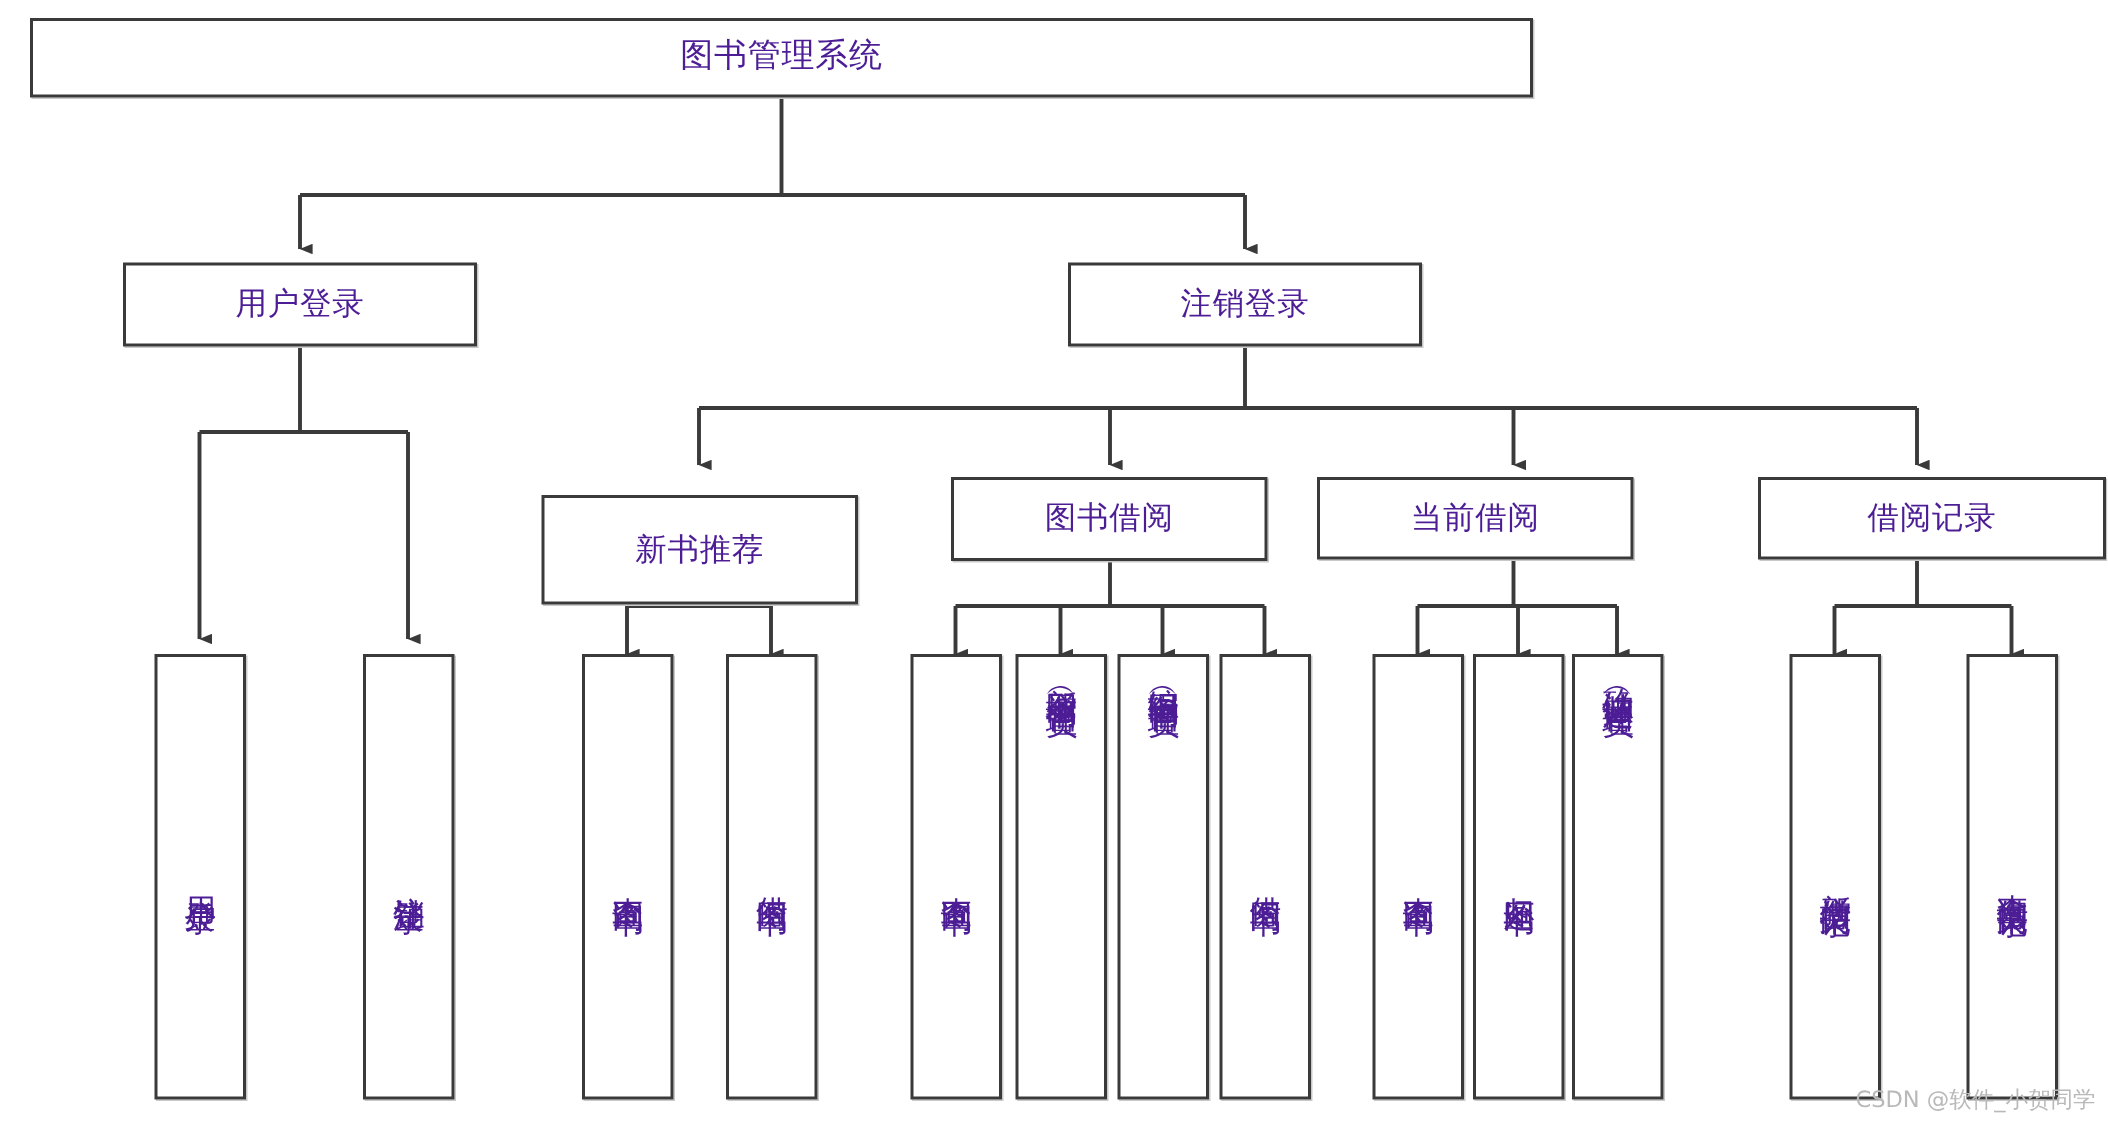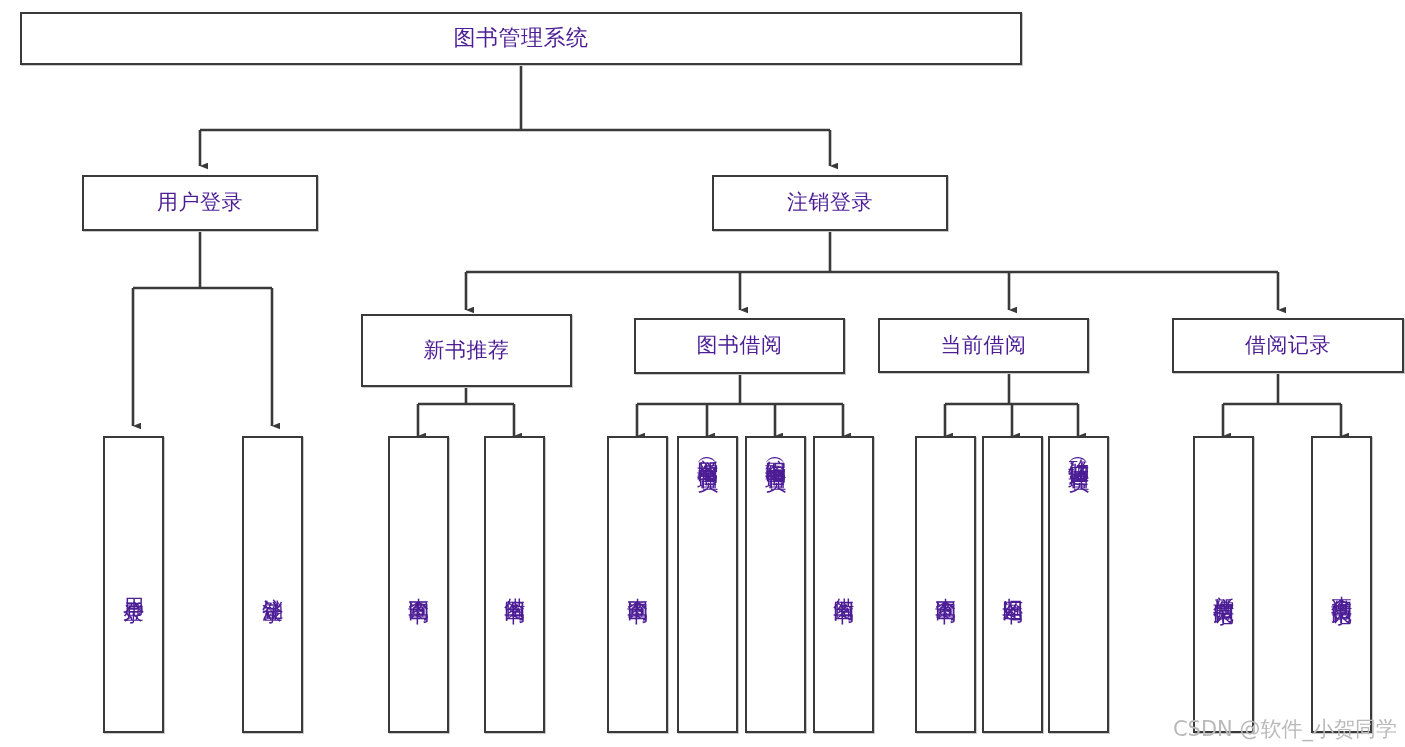--- a/index.html
+++ b/index.html
@@ -64,21 +64,21 @@
     margin: 0 auto;
   }
   .node-v.center-text {
     align-items: center;
     padding-top: 0;
   }
   .watermark {
     position: absolute;
     right: 8px;
     bottom: 4px;
-    font-size: 21px;
+    font-size: 15px;
     color: #b9b9b9;
     white-space: nowrap;
     font-family: "DejaVu Sans", "Liberation Sans", sans-serif;
     pointer-events: none;
   }
 </style>
 </head>
 <body>
 
 <div id="canvas">
@@ -138,21 +138,21 @@
   </div>
 
   <div class="node-box node-h" style="left:82px; top:175px; width:236px; height:56px;">
     <span class="node-label">用户登录</span>
   </div>
 
   <div class="node-box node-h" style="left:712px; top:175px; width:236px; height:56px;">
     <span class="node-label">注销登录</span>
   </div>
 
-  <div class="node-box node-h" style="left:361px; top:314px; width:211px; height:73px;">
+  <div class="node-box node-h" style="left:361px; top:330px; width:211px; height:73px;">
     <span class="node-label">新书推荐</span>
   </div>
 
   <div class="node-box node-h" style="left:634px; top:318px; width:211px; height:56px;">
     <span class="node-label">图书借阅</span>
   </div>
 
   <div class="node-box node-h" style="left:878px; top:318px; width:211px; height:55px;">
     <span class="node-label">当前借阅</span>
   </div>

